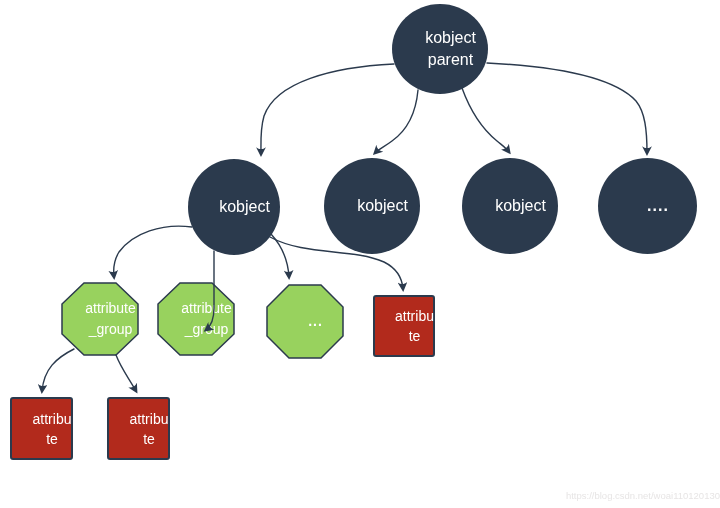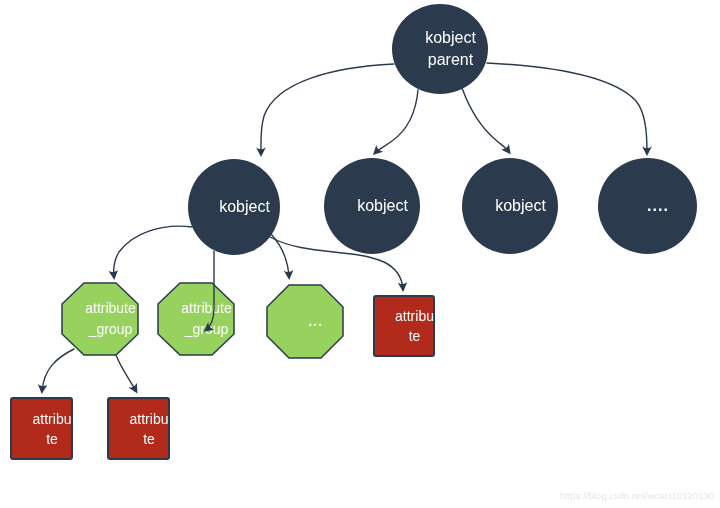--- a/index.html
+++ b/index.html
@@ -42,21 +42,21 @@
   }
   .dots{font-weight:bold;letter-spacing:1px;}
   .edge-layer path.edge{
     fill:none;stroke:var(--edge-color);stroke-width:1.4;stroke-linecap:round;
   }
   #arrowhead path{fill:var(--edge-color);}
   .shape-layer polygon{
     fill:var(--node-green);stroke:var(--edge-color);stroke-width:1.5;
   }
   .watermark{
-    position:absolute;right:6px;bottom:7px;z-index:5;
+    position:absolute;right:0;bottom:7px;z-index:5;
     font-size:9.5px;color:var(--watermark-color);
   }
 </style>
 </head>
 <body>
 
 <div class="canvas">
 
   <svg class="layer shape-layer" width="720" height="508">
     <polygon points="84,283 116,283 138,304 138,334 116,355 84,355 62,334 62,304"></polygon>

